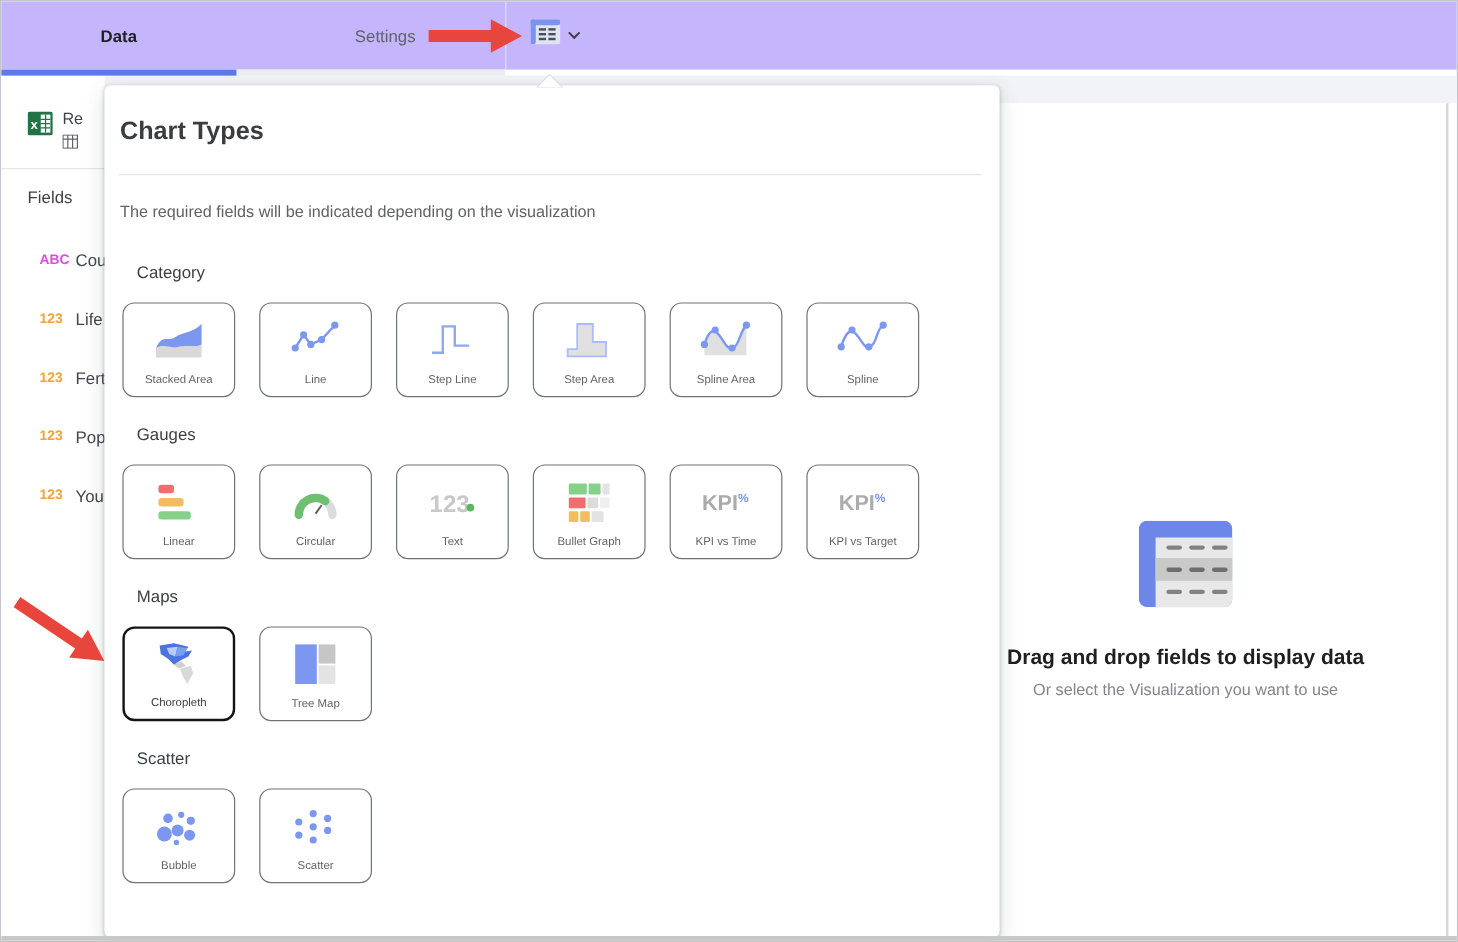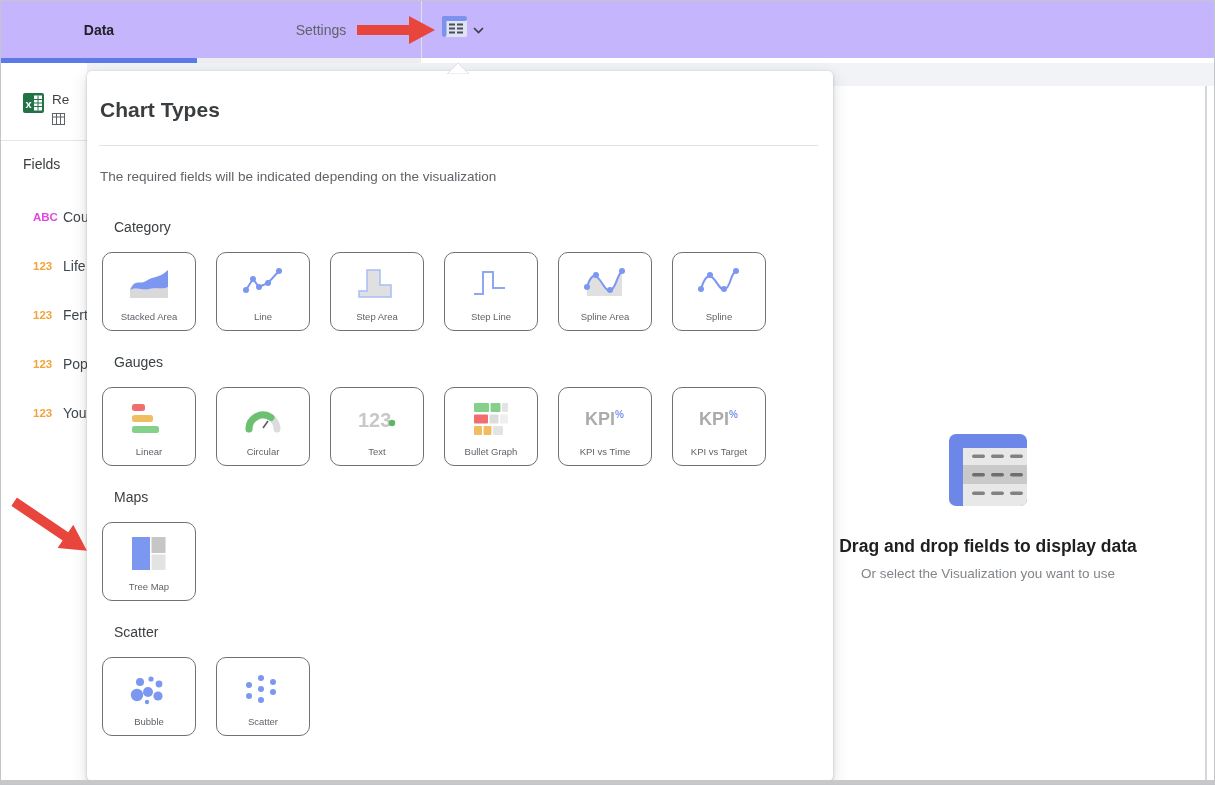--- a/index.html
+++ b/index.html
@@ -200,32 +200,32 @@
                   <circle cx="19" cy="24" r="3" fill="#7b97f0"></circle>
                   <circle cx="28" cy="20" r="3" fill="#7b97f0"></circle>
                   <circle cx="39" cy="8" r="3" fill="#7b97f0"></circle>
                 </svg>
               </div>
               <div class="card-label">Line</div>
             </div>
             <div class="card">
               <div class="card-icon">
                 <svg width="46" height="40" viewBox="0 0 46 40">
+                  <path d="M6 31 L15 31 L15 9 L25 9 L25 25 L37 25" fill="none" stroke="#8fa6f3" stroke-width="2"></path>
+                </svg>
+              </div>
+              <div class="card-label">Step Line</div>
+            </div>
+            <div class="card">
+              <div class="card-icon">
+                <svg width="46" height="40" viewBox="0 0 46 40">
                   <path d="M5 34 L5 28 L13 28 L13 7 L26 7 L26 22 L37 22 L37 34 Z" fill="#e0e0e0" stroke="#a9bcf7" stroke-width="1.5"></path>
                 </svg>
               </div>
               <div class="card-label">Step Area</div>
-            </div>
-            <div class="card">
-              <div class="card-icon">
-                <svg width="46" height="40" viewBox="0 0 46 40">
-                  <path d="M6 31 L15 31 L15 9 L25 9 L25 25 L37 25" fill="none" stroke="#8fa6f3" stroke-width="2"></path>
-                </svg>
-              </div>
-              <div class="card-label">Step Line</div>
             </div>
             <div class="card">
               <div class="card-icon">
                 <svg width="46" height="40" viewBox="0 0 46 40">
                   <path d="M5 24 C9 11 13 11 17 16 C22 22 24 29 29 27 C34 25 35 12 40 8 L40 33 L5 33 Z" fill="#e0e0e0"></path>
                   <path d="M5 24 C9 11 13 11 17 16 C22 22 24 29 29 27 C34 25 35 12 40 8" fill="none" stroke="#7b97f0" stroke-width="2"></path>
                   <circle cx="5" cy="24" r="3" fill="#7b97f0"></circle>
                   <circle cx="14" cy="12" r="3" fill="#7b97f0"></circle>
                   <circle cx="28" cy="27" r="3" fill="#7b97f0"></circle>
                   <circle cx="40" cy="8" r="3" fill="#7b97f0"></circle>
@@ -311,20 +311,32 @@
                   <text x="33" y="20" font-family="Liberation Sans,sans-serif" font-size="10" font-weight="bold" fill="#7b93ee">%</text>
                 </svg>
               </div>
               <div class="card-label">KPI vs Target</div>
             </div>
           </div>
         </div>
         <div class="section">
           <div class="section-title">Maps</div>
           <div class="card-row">
+            <div class="card hl">
+              <div class="card-icon">
+                <svg width="46" height="40" viewBox="0 0 46 40">
+                  <path d="M7 4 L19 2 L31 5 L28 9 L34 8 L31 13 L25 16 L19 20 L14 15 L8 11 Z" fill="#4b74e0"></path>
+                  <path d="M13 6 L22 5 L20 13 L15 11 Z" fill="#b9cdf8"></path>
+                  <path d="M22 5 L30 6 L27 12 L20 13 Z" fill="#7aa0f2"></path>
+                  <path d="M19 20 L25 17 L29 21 L23 23 Z" fill="#cfcfcf"></path>
+                  <path d="M24 23 L33 21 L35 27 L30 36 L26 29 Z" fill="#d9d9d9"></path>
+                </svg>
+              </div>
+              <div class="card-label">Choropleth</div>
+            </div>
             <div class="card">
               <div class="card-icon">
                 <svg width="46" height="40" viewBox="0 0 46 40">
                   <rect x="6" y="4" width="18" height="33" fill="#7b97f0"></rect>
                   <rect x="25.5" y="4" width="14" height="16" fill="#c6c6c6"></rect>
                   <rect x="25.5" y="21.5" width="14" height="15.5" fill="#e3e3e3"></rect>
                 </svg>
               </div>
               <div class="card-label">Tree Map</div>
             </div>

